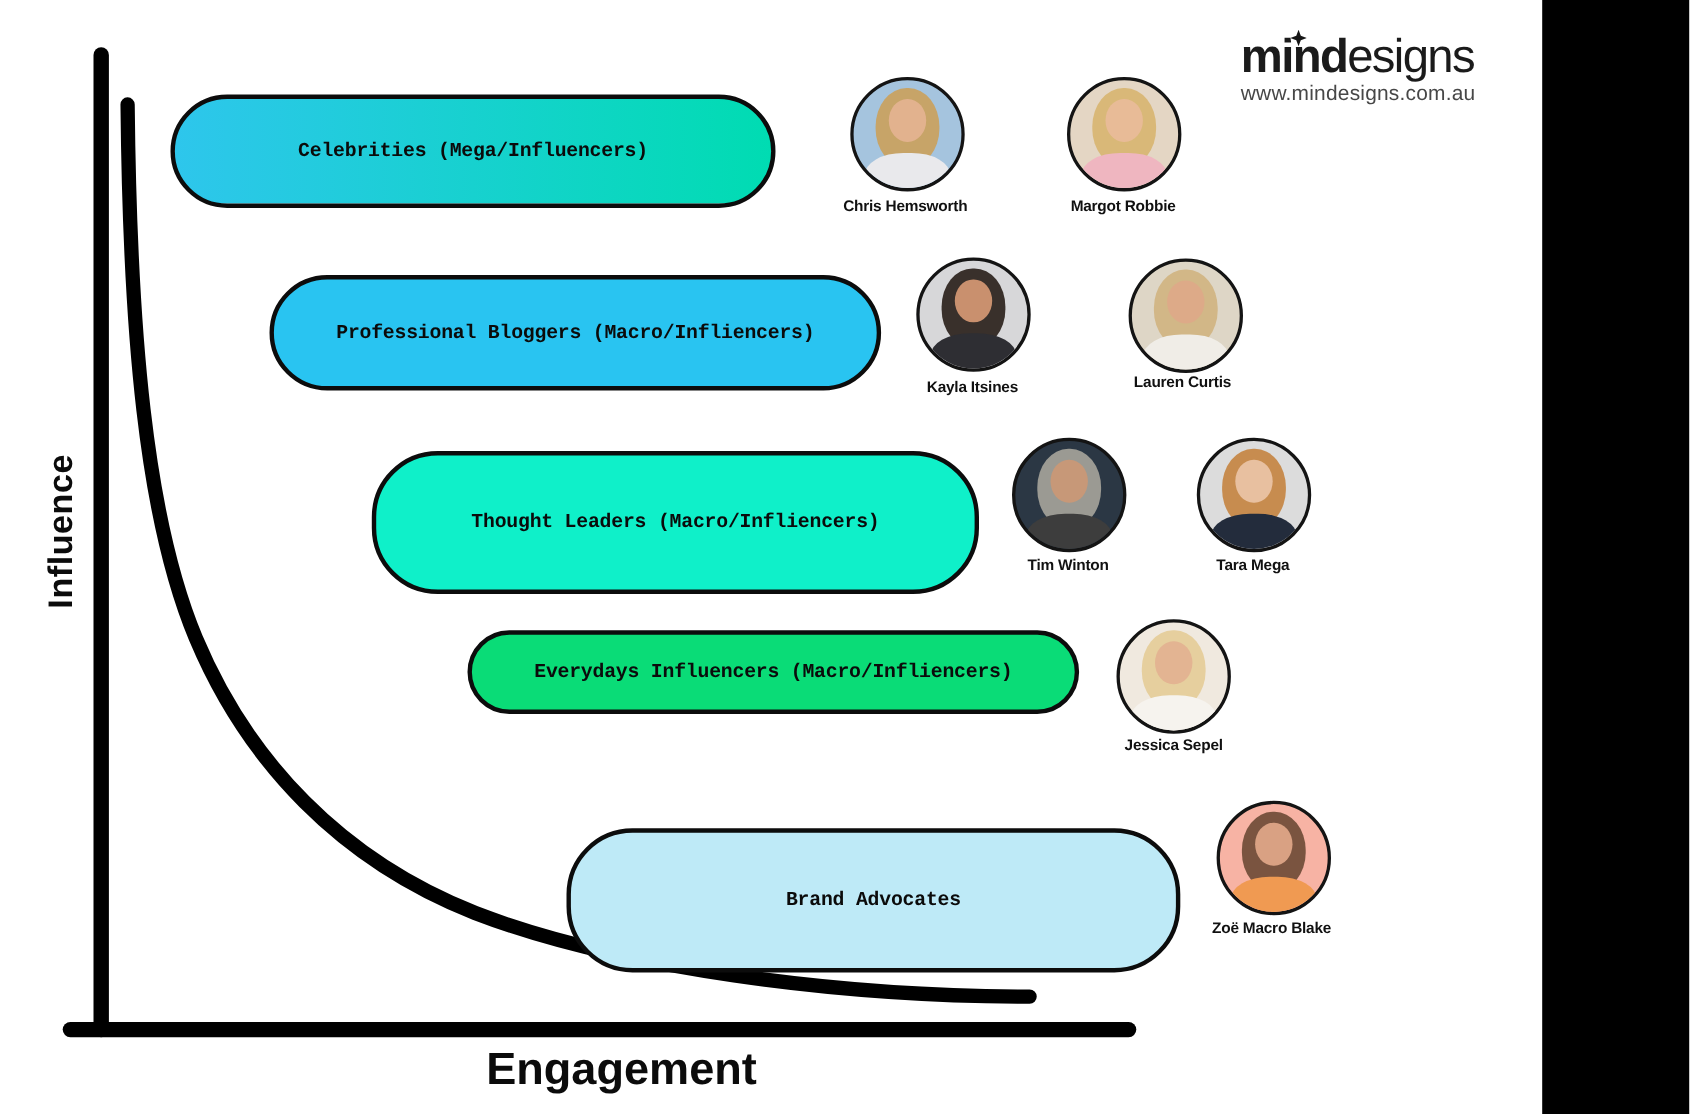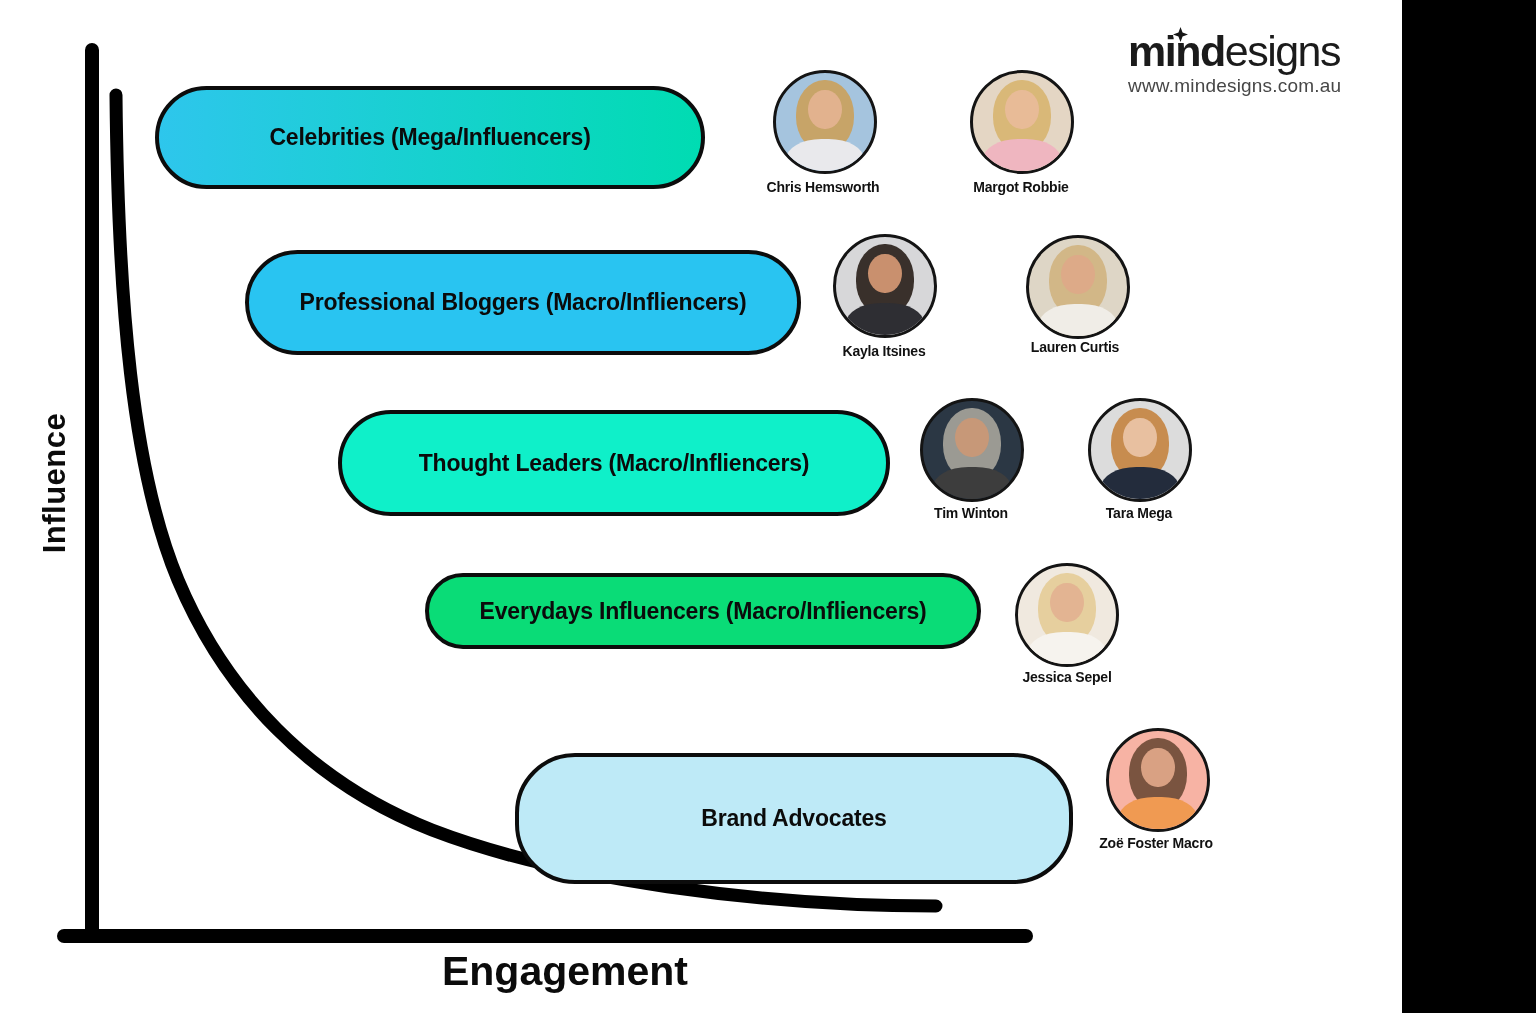--- a/index.html
+++ b/index.html
@@ -14,24 +14,24 @@
   .y-axis-label{
     left:-45px; top:465px; width:200px; font-size:31px; letter-spacing:.5px;
     transform:rotate(-90deg);
   }
   .x-axis-label{ left:400px; top:948px; width:330px; font-size:41px; }
 
   .pill{
     position:absolute; z-index:2; display:flex; align-items:center; justify-content:center;
     border:4px solid #0c0c0c; border-radius:60px; text-align:center;
   }
-  .pill span{ font-size:23px; font-weight:700; color:#0b0b0b; letter-spacing:-.2px; padding:0 18px; }
+  .pill span{ font-size:18px; font-weight:700; color:#0b0b0b; letter-spacing:-.2px; padding:0 18px;font-family:Liberation Mono, monospace; }
   .pill-1{ left:155px; top:86px;  width:550px; height:103px; }
   .pill-2{ left:245px; top:250px; width:556px; height:105px; }
-  .pill-3{ left:338px; top:410px; width:552px; height:106px; }
+  .pill-3{ left:338px; top:410px; width:552px; height:130px; }
   .pill-4{ left:425px; top:573px; width:556px; height:76px; }
   .pill-5{ left:515px; top:753px; width:558px; height:131px; }
 
   .avatar{
     position:absolute; z-index:2; width:104px; height:104px; border-radius:50%;
     border:3px solid #141414; background:var(--bg,#ddd); overflow:hidden;
   }
   .avatar i{ display:block; position:absolute; }
   .avatar .hair{ left:20%; top:7%;  width:60%; height:74%; border-radius:48%; background:var(--hair,#888); }
   .avatar .face{ left:33%; top:17%; width:34%; height:40%; border-radius:50%; background:var(--skin,#e0b08c); }
@@ -127,21 +127,21 @@
       <i class="shirt"></i>
   </div>
 
   <div class="pname" style="left:713px;top:180px">Chris Hemsworth</div>
   <div class="pname" style="left:911px;top:180px">Margot Robbie</div>
   <div class="pname" style="left:774px;top:344px">Kayla Itsines</div>
   <div class="pname" style="left:965px;top:340px">Lauren Curtis</div>
   <div class="pname" style="left:861px;top:506px">Tim Winton</div>
   <div class="pname" style="left:1029px;top:506px">Tara Mega</div>
   <div class="pname" style="left:957px;top:670px">Jessica Sepel</div>
-  <div class="pname" style="left:1086px;top:836px;width:140px">Zoë Foster Macro</div>
+  <div class="pname" style="left:1086px;top:836px;width:140px">Zoë Macro Blake</div>
 
   <div class="logo">
     <div class="logo-line">
       <span class="lb">mind</span><span class="ll">esigns</span>
       <svg class="sparkle" viewBox="0 0 16 16">
         <circle class="halo" cx="8" cy="8" r="8"></circle>
         <path class="star" d="M8 0 L10.2 5.8 L16 8 L10.2 10.2 L8 16 L5.8 10.2 L0 8 L5.8 5.8 Z"></path>
       </svg>
     </div>
     <div class="logo-url">www.mindesigns.com.au</div>

